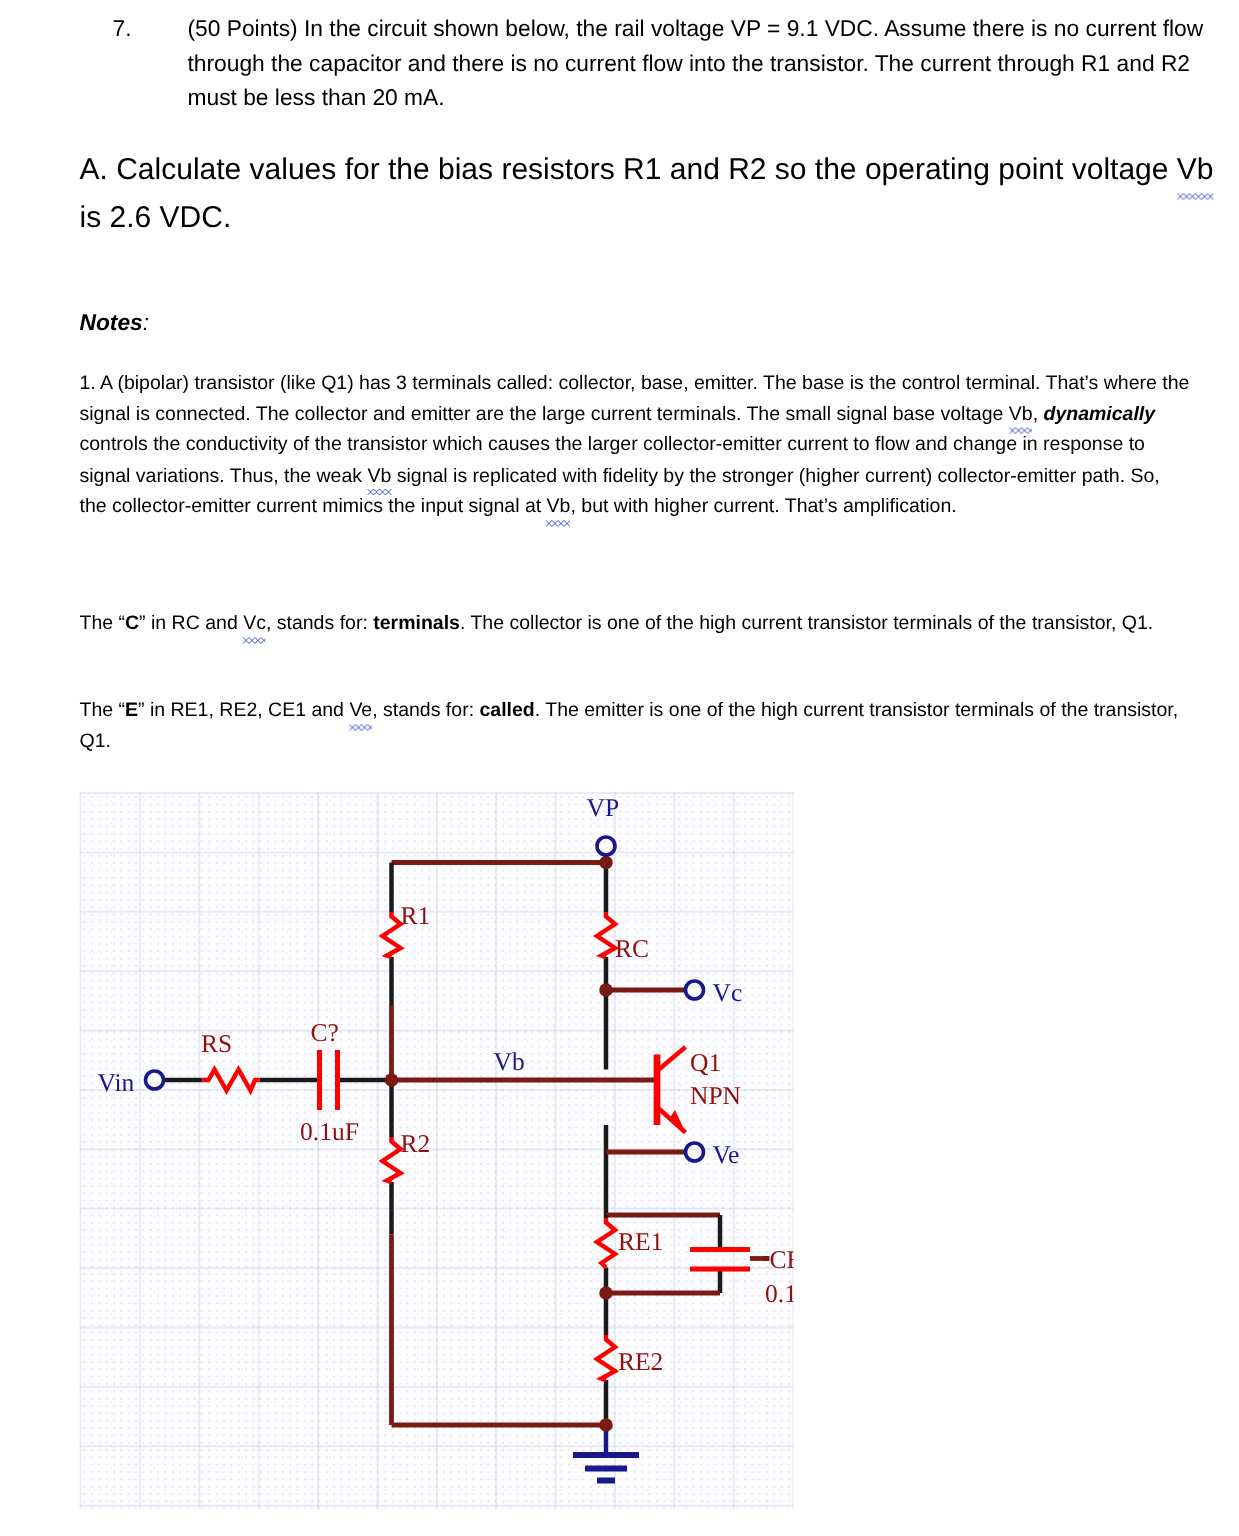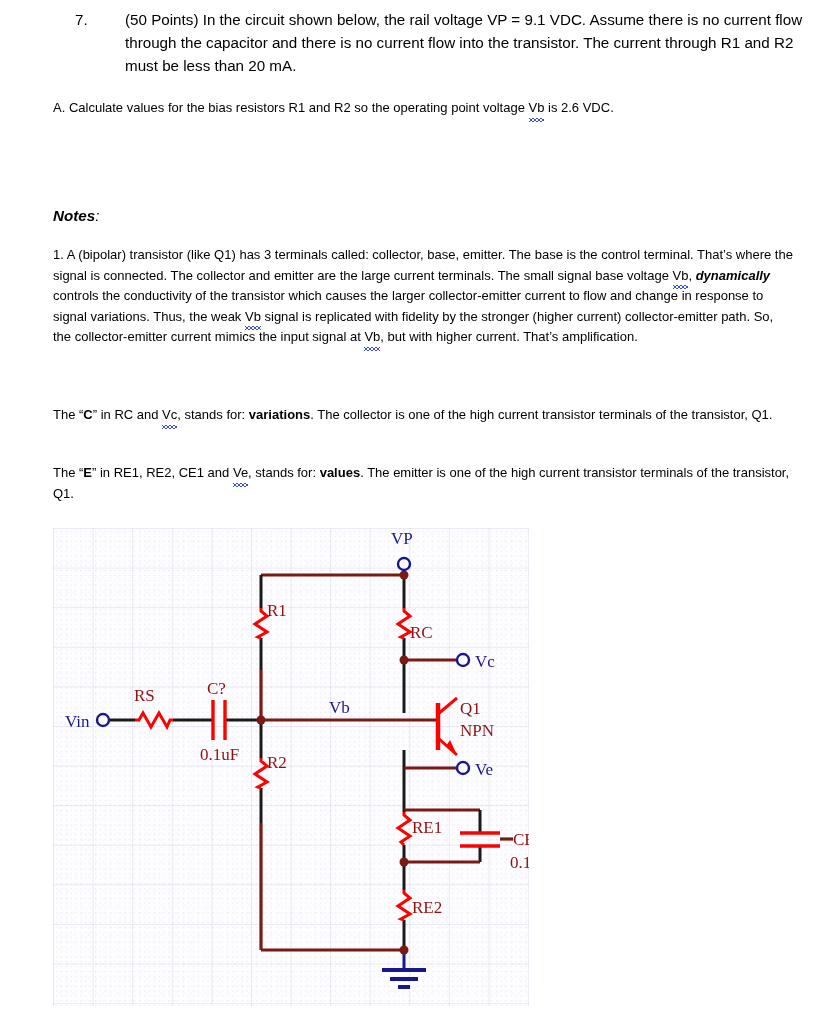--- a/index.html
+++ b/index.html
@@ -42,21 +42,21 @@
   .q-text {
     flex: 1 1 auto;
     margin-left: 40px;
   }
 
   .abc-list {
     position: absolute;
     left: 53px;
     top: 98px;
     width: 760px;
-    font-size: 13px;
+    font-size: 20px;
     line-height: 1.58;
   }
   .abc-list > div { margin-bottom: 2px; }
 
   .notes-head {
     position: absolute;
     left: 53px;
     top: 207px;
     font-size: 15.2px;
     font-weight: bold;
@@ -140,23 +140,23 @@
   </div>
 
   <div class="abc-list">
     <div><span>A. Calculate values for the bias resistors R1 and R2 so the operating point voltage </span><span class="sq">Vb</span><span> is 2.6 VDC.</span></div>
   </div>
 
   <div class="notes-head"><span>Notes</span><span class="colon">:</span></div>
 
   <div class="para p1"><span>1. A (bipolar) transistor (like Q1) has 3 terminals called: collector, base, emitter. The base is the control terminal. That’s where the signal is connected. The collector and emitter are the large current terminals. The small signal base voltage </span><span class="sq">Vb</span><span>, </span><i class="bolditalic">dynamically</i><span> controls the conductivity of the transistor which causes the larger collector-emitter current to flow and change in response to signal variations. Thus, the weak </span><span class="sq">Vb</span><span> signal is replicated with fidelity by the stronger (higher current) collector-emitter path. So, the collector-emitter current mimics the input signal at </span><span class="sq">Vb</span><span>, but with higher current. That’s amplification.</span></div>
 
-  <div class="para p2"><span>The “</span><b class="strong">C</b><span>” in RC and </span><span class="sq">Vc</span><span>, stands for: </span><b class="strong">variations</b><span>. The collector is one of the high current transistor terminals of the transistor, Q1.</span></div>
-
-  <div class="para p3"><span>The “</span><b class="strong">E</b><span>” in RE1, RE2, CE1 and </span><span class="sq">Ve</span><span>, stands for: </span><b class="strong">values</b><span>. The emitter is one of the high current transistor terminals of the transistor, Q1.</span></div>
+  <div class="para p2"><span>The “</span><b class="strong">C</b><span>” in RC and </span><span class="sq">Vc</span><span>, stands for: </span><b class="strong">terminals</b><span>. The collector is one of the high current transistor terminals of the transistor, Q1.</span></div>
+
+  <div class="para p3"><span>The “</span><b class="strong">E</b><span>” in RE1, RE2, CE1 and </span><span class="sq">Ve</span><span>, stands for: </span><b class="strong">called</b><span>. The emitter is one of the high current transistor terminals of the transistor, Q1.</span></div>
 
 </div>
 
 <div class="schematic">
   <svg width="476" height="478" viewBox="0 0 476 478" xmlns="http://www.w3.org/2000/svg">
 
     <path d="M208,47 L351,47" stroke="#7a1a14" stroke-width="3.2" fill="none"></path>
 
     <path d="M208,47 L208,80" stroke="#1a1a1a" stroke-width="3" fill="none"></path>
 

